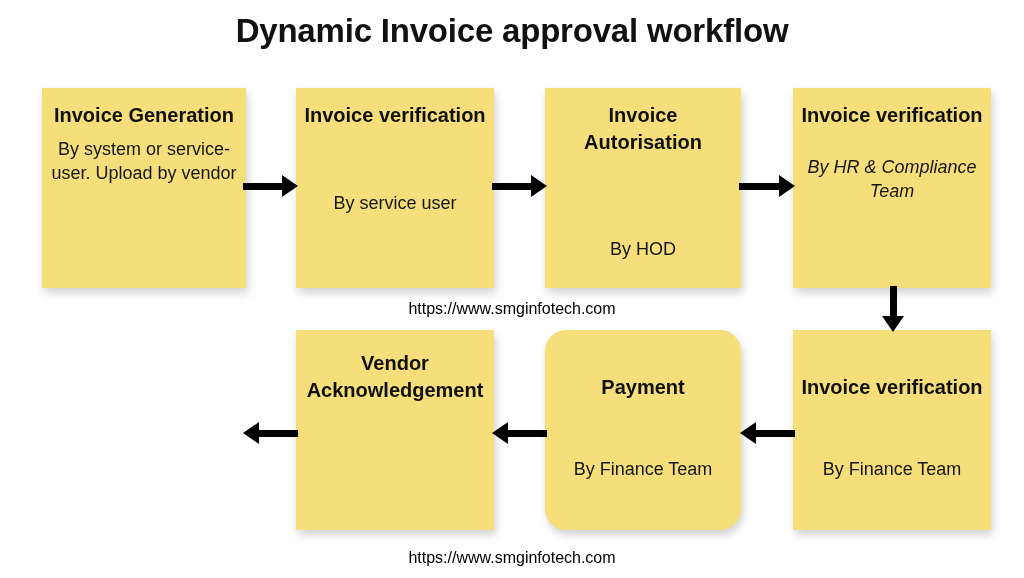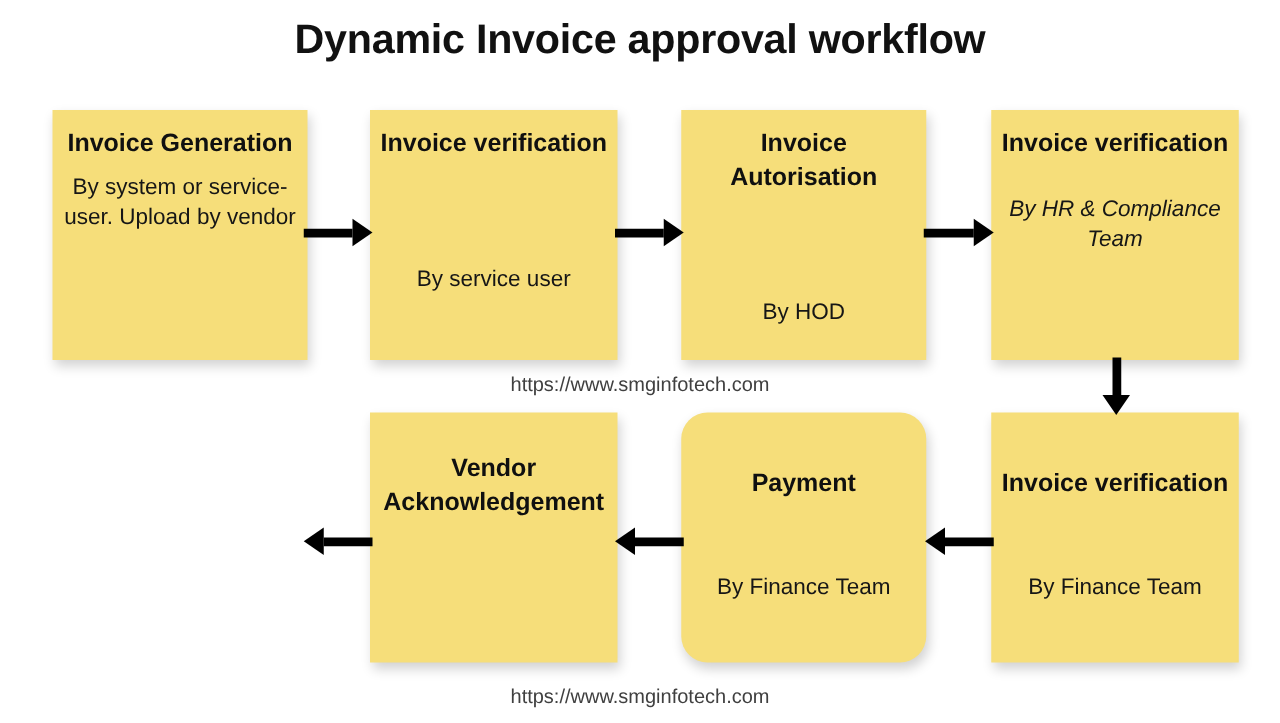--- a/index.html
+++ b/index.html
@@ -71,32 +71,32 @@
   #n4 { left: 793px; top: 88px; width: 198px; height: 200px; }
 
   
   #n5 { left: 793px; top: 330px; width: 198px; height: 200px; }
   #n6 { left: 545px; top: 330px; width: 196px; height: 200px; border-radius: 21px; }
   #n7 { left: 296px; top: 330px; width: 198px; height: 200px; }
   #n8 { left: 42px;  top: 330px; width: 204px; height: 200px; }
 
   
   #n1 .sub { margin-top: 8px; }
-  #n2 .sub { margin-top: 82px; }
+  #n2 .sub { margin-top: 62px; }
   #n3 .sub { margin-top: 82px; }
   #n4 .sub { margin-top: 26px; font-style: italic; }
 
   #n5 .sub { margin-top: 56px; }
   #n6 .sub { margin-top: 56px; }
   #n7 .sub { margin-top: 26px; }
   #n8 .sub { margin-top: 24px; }
 
   #n5 .head, #n6 .head { margin-top: 30px; }
   #n8 .head { margin-top: 28px; }
-  #n7 .head { margin-top: 18px; }
+  #n7 .head { margin-top: 6px; }
 
   
   .arrow { position: absolute; }
 
   .arrow-h {
     height: 22px;
     display: flex;
     align-items: center;
   }
   .arrow-h .shaft {
@@ -148,21 +148,21 @@
   #a5 { left: 740px; top: 422px; width: 55px; }
   #a6 { left: 492px; top: 422px; width: 55px; }
   #a7 { left: 243px; top: 422px; width: 55px; }
 
   .watermark {
     position: absolute;
     width: 1024px;
     left: 0;
     text-align: center;
     font-size: 16px;
-    color: #404040;
+    color: #000000;
     font-family: "Liberation Sans", sans-serif;
   }
   #wm1 { top: 300px; }
   #wm2 { top: 549px; }
 </style>
 </head>
 <body>
 
 <div id="canvas">
 

